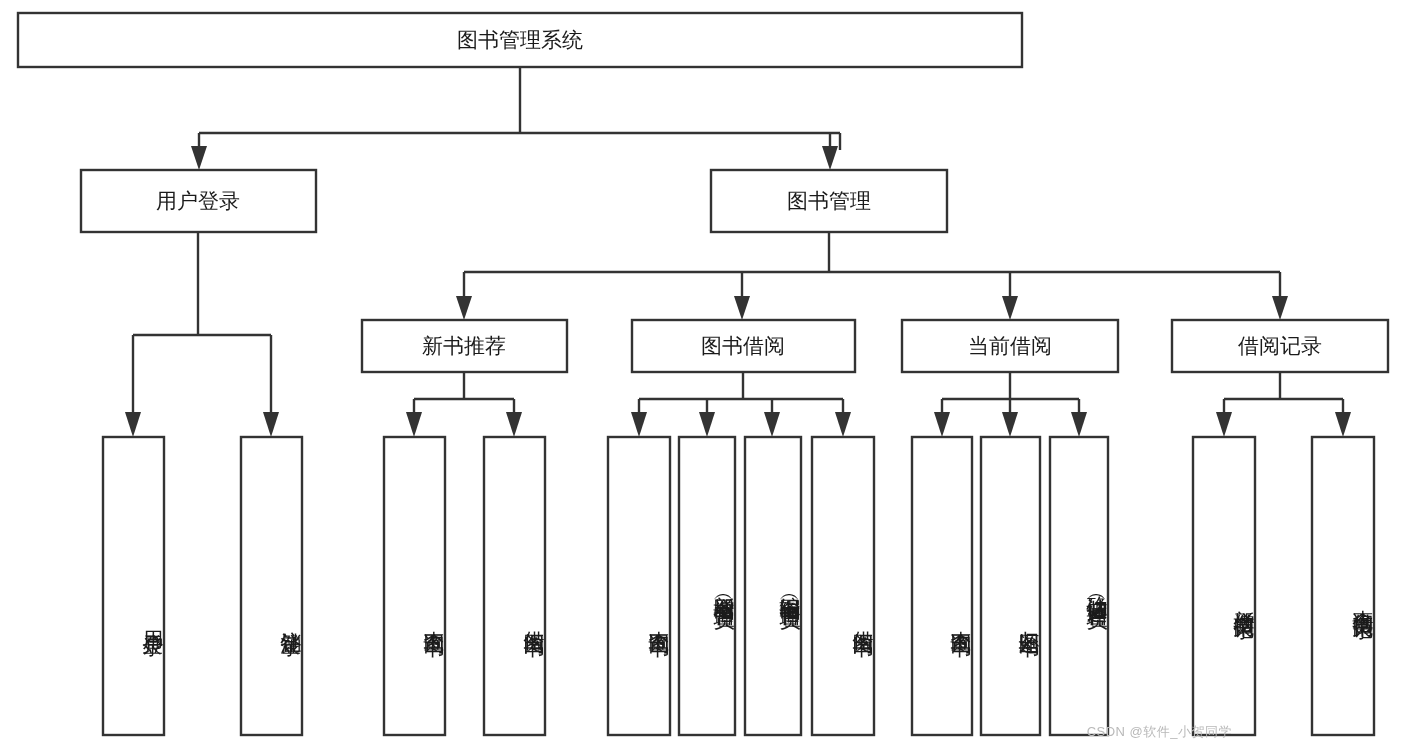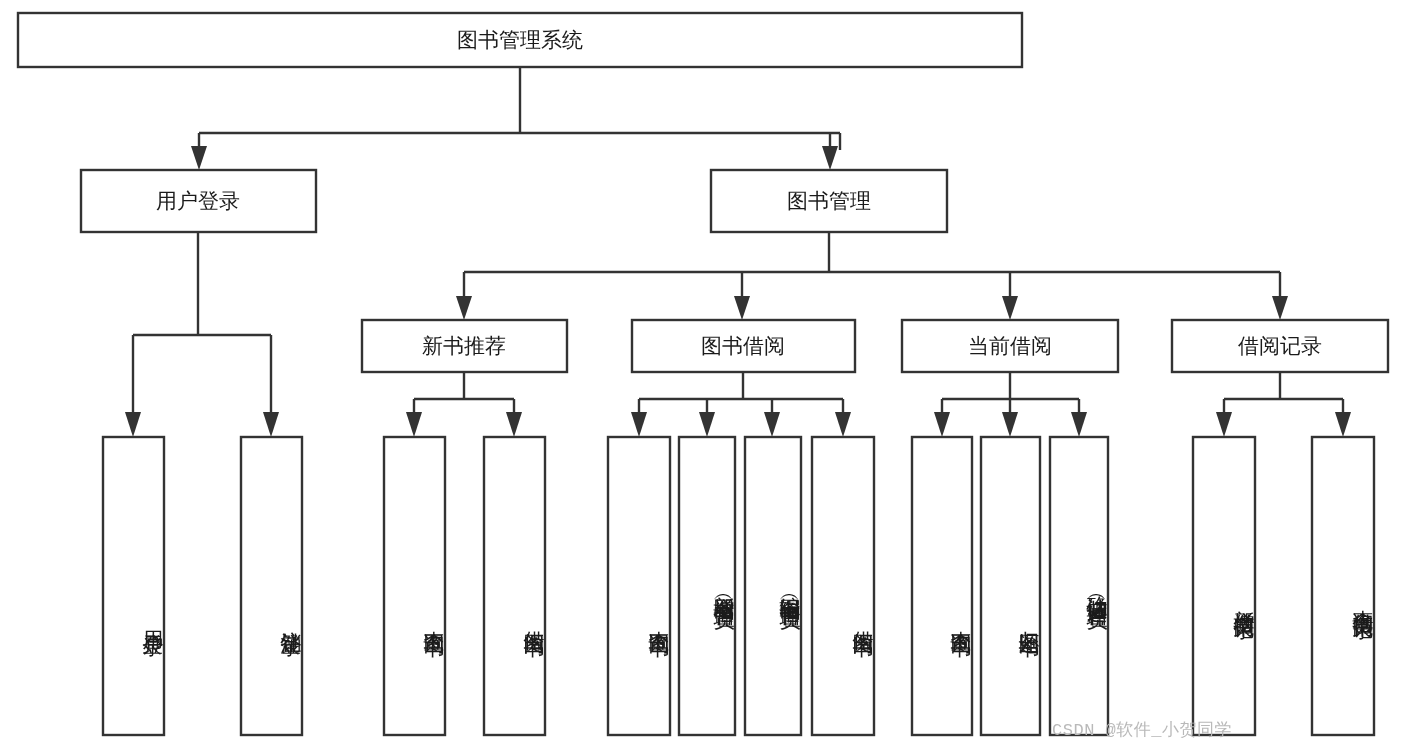--- a/index.html
+++ b/index.html
@@ -61,22 +61,22 @@
     line-height: 1.08;
     color: #1b1b1b;
     letter-spacing: 2px;
     white-space: nowrap;
     pointer-events: none;
   }
   .watermark {
     position: absolute;
     right: 8px;
     bottom: 6px;
-    font-family: Liberation Mono, monospace;
-    font-size: 17px;
+    font-family: Liberation Sans, sans-serif;
+    font-size: 13px;
     color: #b9b9b9;
     letter-spacing: 0.5px;
     white-space: nowrap;
   }
 </style>
 </head>
 <body>
 
 <div id="diagram-root">
 

